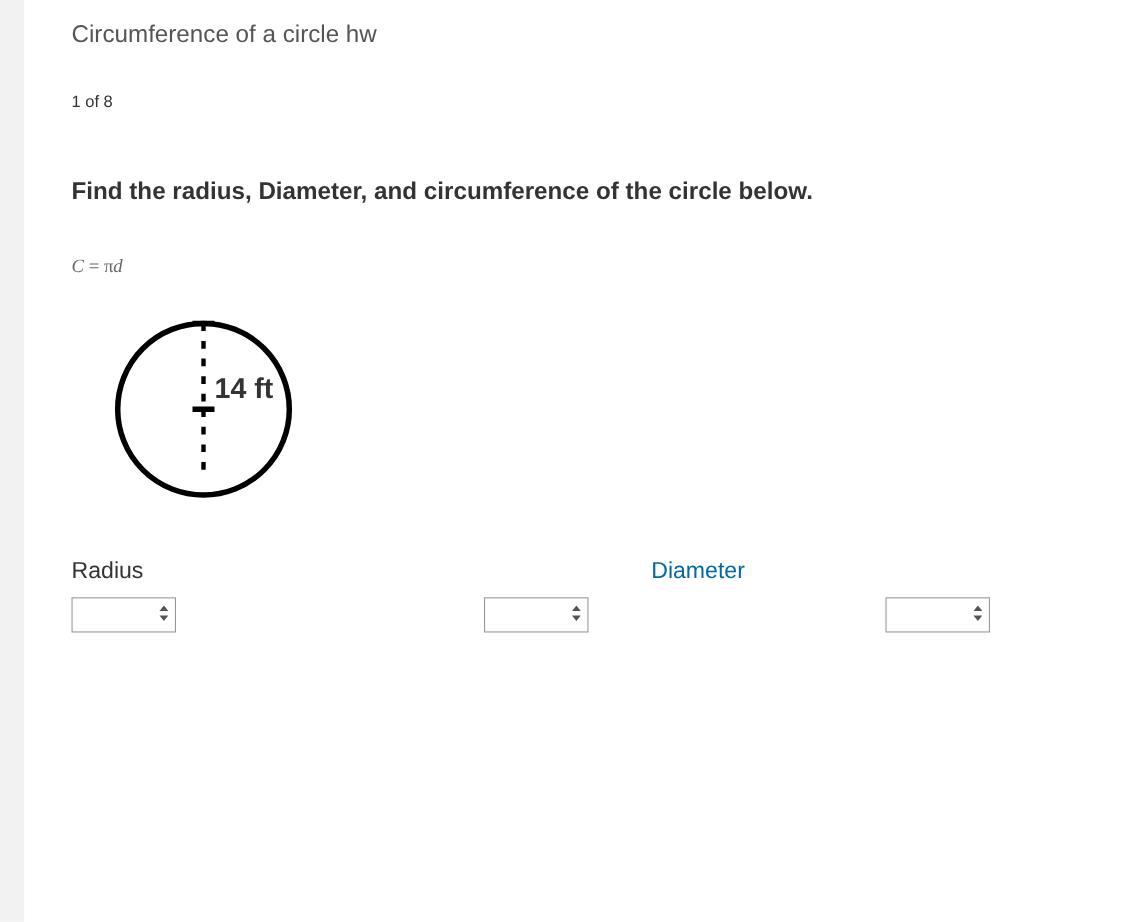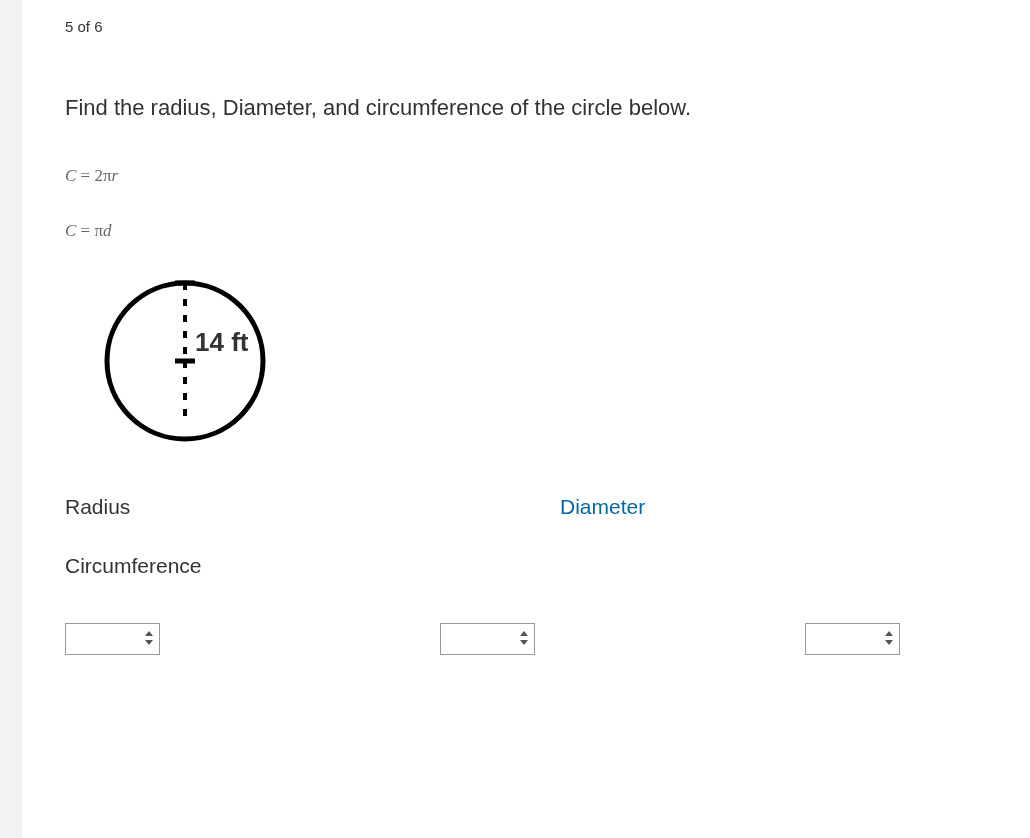--- a/index.html
+++ b/index.html
@@ -35,42 +35,43 @@
       margin-bottom: 40px;
     }
     .progress {
       font-size: 15px;
       color: #333;
       margin-bottom: 60px;
     }
     .question {
       font-size: 22px;
       color: #333;
-      font-weight: 400;
+      font-weight: 700;
       margin-bottom: 45px;
     }
     .formula {
       font-family: "Times New Roman", serif;
       font-style: italic;
       font-size: 17px;
       color: #666;
       margin-bottom: 35px;
     }
     .formula .pi {
       font-style: normal;
     }
     .circle-diagram {
       margin-top: 30px;
       margin-bottom: 45px;
       margin-left: 25px;
       font-weight: bold;
     }
     .labels-row {
       display: flex;
-      margin-bottom: 35px;
+      margin-bottom: 12px;
+      gap: 32px;
     }
     .label-col-1 {
       width: 495px;
       font-size: 21px;
       color: #333;
     }
     .label-col-2 {
       font-size: 21px;
       color: #0369a1;
     }
@@ -108,28 +109,26 @@
       line-height: 1;
     }
   </style>
 </head>
 <body>
 
 <div class="left-strip"></div>
 
 <div class="content">
 
+  <h1 class="title">Circumference of a circle hw</h1>
 
-  <div class="progress">5 of 6</div>
+  <div class="progress">1 of 8</div>
 
   <div class="question">Find the radius, Diameter, and circumference of the circle below.</div>
 
-  <div class="formula">
-    <span>C</span><span style="font-style:normal"> = 2</span><span class="pi">π</span><span>r</span>
-  </div>
 
   <div class="formula">
     <span>C</span><span style="font-style:normal"> = </span><span class="pi">π</span><span>d</span>
   </div>
 
   <div class="circle-diagram">
     <svg width="230" height="170" viewBox="0 0 230 170">
       <circle cx="95" cy="85" r="78" fill="none" stroke="#000" stroke-width="5"></circle>
       <line x1="95" y1="7" x2="95" y2="85" stroke="#000" stroke-width="4" stroke-dasharray="7,9"></line>
       <line x1="95" y1="85" x2="95" y2="140" stroke="#000" stroke-width="4" stroke-dasharray="7,9"></line>
@@ -137,21 +136,20 @@
       <line x1="85" y1="85" x2="105" y2="85" stroke="#000" stroke-width="5"></line>
       <text x="105" y="75" font-family="Arial" font-size="26" fill="#333" id="svg-radius-label">14 ft</text>
     </svg>
   </div>
 
   <div class="labels-row">
     <div class="label-col-1">Radius</div>
     <div class="label-col-2">Diameter</div>
   </div>
 
-  <div class="circumference-label">Circumference</div>
 
   <div class="inputs-row">
     <div class="input-wrap input-wrap-1">
       <input type="text" class="num-input" value="" style="">
       <span class="spinner">
         <svg width="10" height="14" viewBox="0 0 10 14">
             <path d="M5 0 L9 5 L1 5 Z M5 14 L1 9 L9 9 Z" fill="#555"></path>
           </svg>
       </span>
     </div>

